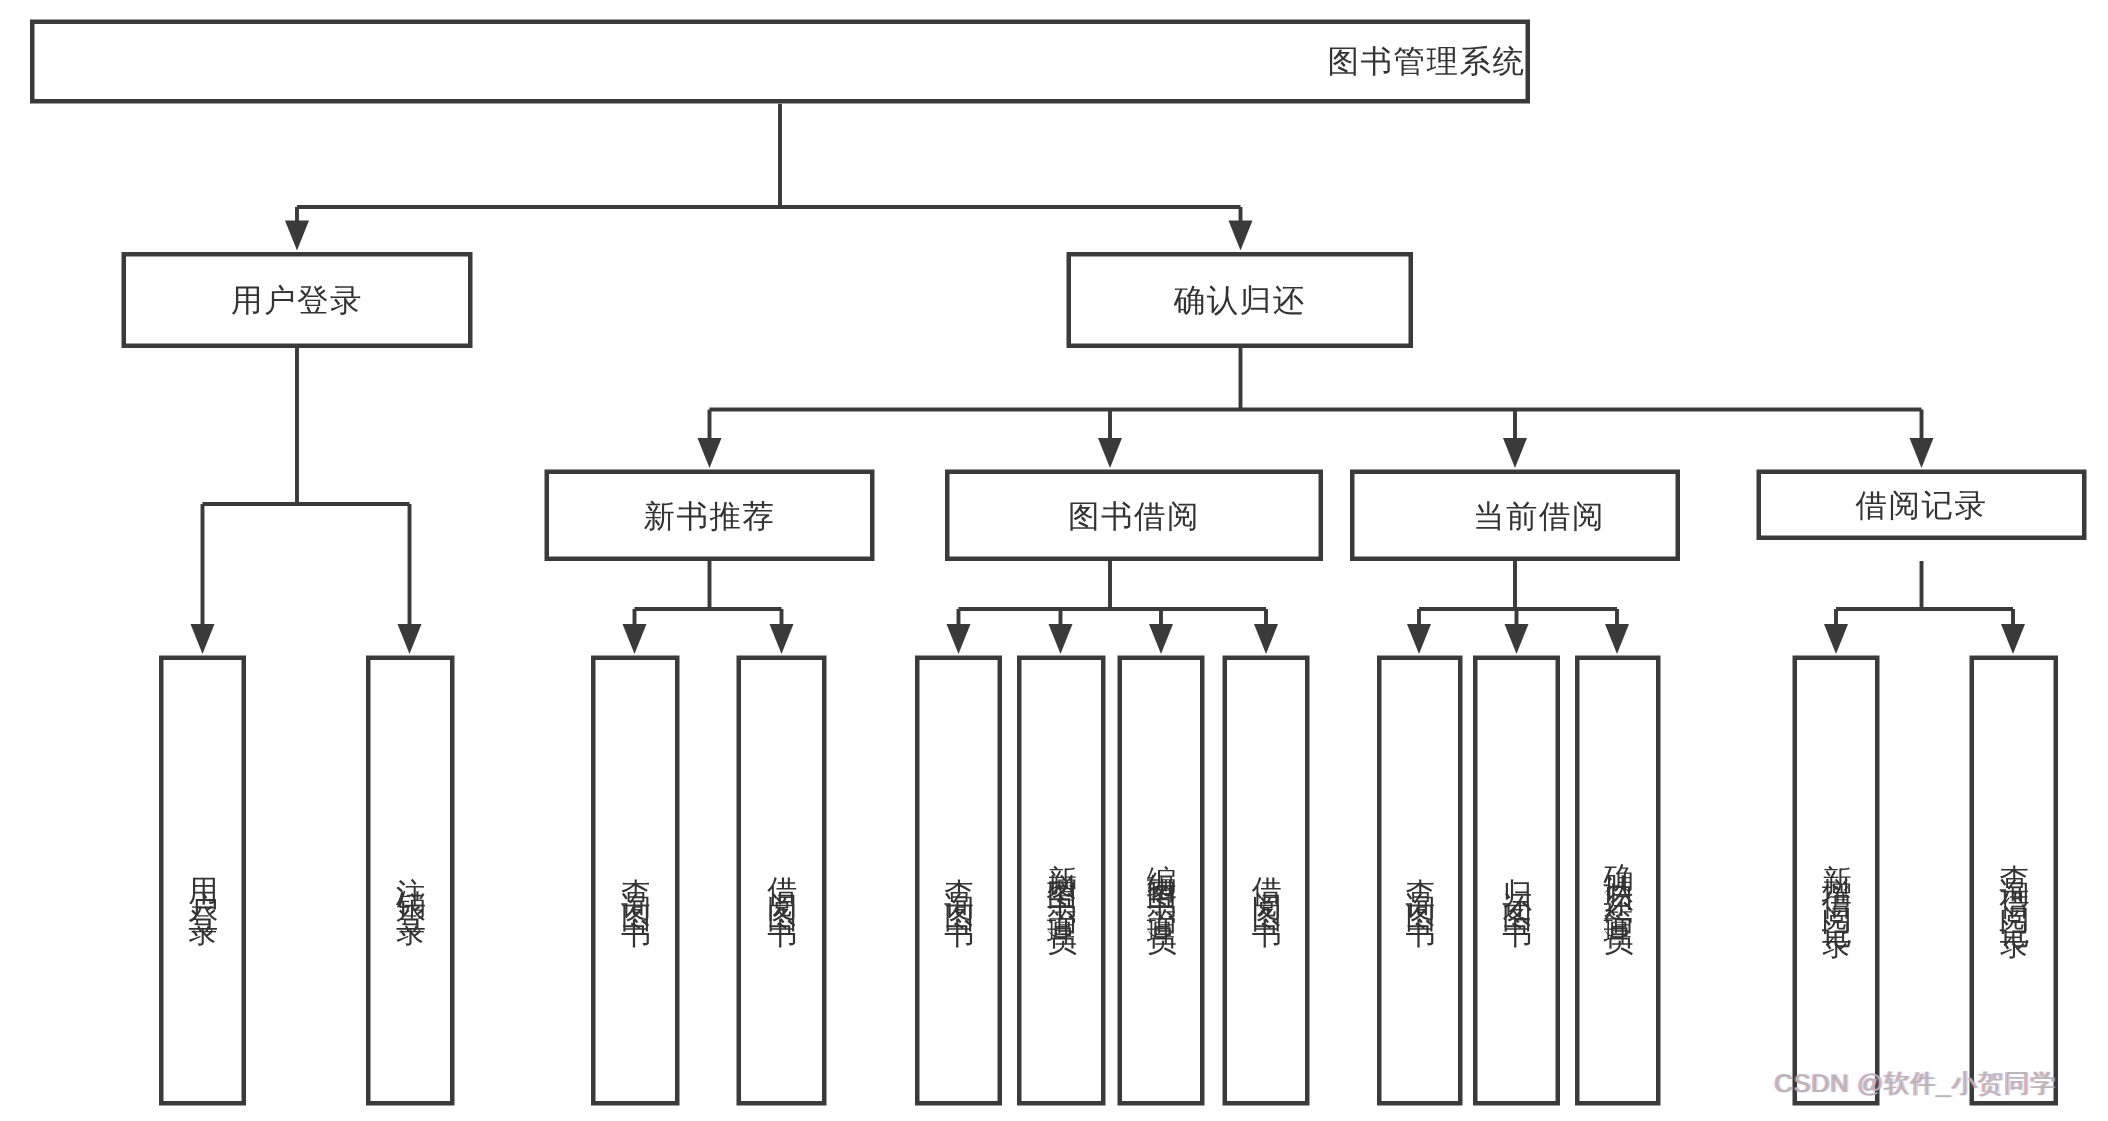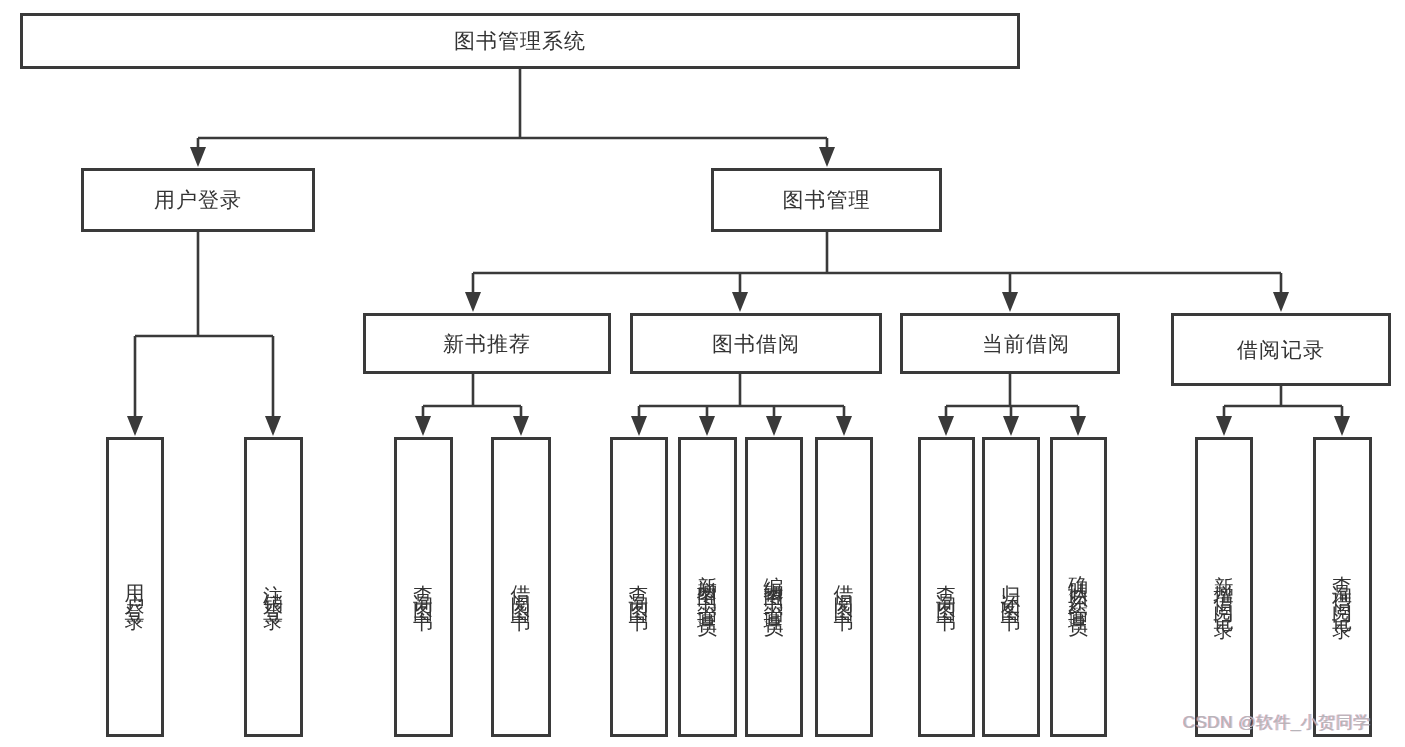--- a/index.html
+++ b/index.html
@@ -81,41 +81,41 @@
     <polygon points="1003,416 1019,416 1011,436"></polygon>
     <polygon points="1070,416 1086,416 1078,436"></polygon>
   </g>
   <g>
     <path d="M1281 374 V406 M1224 406 H1342 M1224 406 V418 M1342 406 V418"></path>
     <polygon points="1216,416 1232,416 1224,436"></polygon>
     <polygon points="1334,416 1350,416 1342,436"></polygon>
   </g>
 </svg>
 
-<div class="box" style="left:20px;top:13px;width:1000px;height:56px;">
+<div class="box" style="left:20px;top:13px;width:1000px;height:56px;justify-content:flex-end;">
   <span class="h-label">图书管理系统</span>
 </div>
 
 <div class="box" style="left:81px;top:168px;width:234px;height:64px;">
   <span class="h-label">用户登录</span>
 </div>
 <div class="box" style="left:711px;top:168px;width:231px;height:64px;">
-  <span class="h-label">图书管理</span>
+  <span class="h-label">确认归还</span>
 </div>
 
-<div class="box" style="left:363px;top:313px;width:248px;height:61px;">
+<div class="box" style="left:363px;top:313px;width:220px;height:61px;">
   <span class="h-label">新书推荐</span>
 </div>
 <div class="box" style="left:630px;top:313px;width:252px;height:61px;">
   <span class="h-label">图书借阅</span>
 </div>
 <div class="box" style="left:900px;top:313px;width:220px;height:61px;padding-left:32px;">
   <span class="h-label">当前借阅</span>
 </div>
-<div class="box" style="left:1171px;top:313px;width:220px;height:73px;">
+<div class="box" style="left:1171px;top:313px;width:220px;height:47px;">
   <span class="h-label">借阅记录</span>
 </div>
 
 <div class="box leaf" style="left:106px;top:437px;width:58px;height:300px;">
   <span class="v-label">用户登录</span>
 </div>
 <div class="box leaf" style="left:244px;top:437px;width:59px;height:300px;">
   <span class="v-label">注销登录</span>
 </div>
 <div class="box leaf" style="left:394px;top:437px;width:59px;height:300px;">

